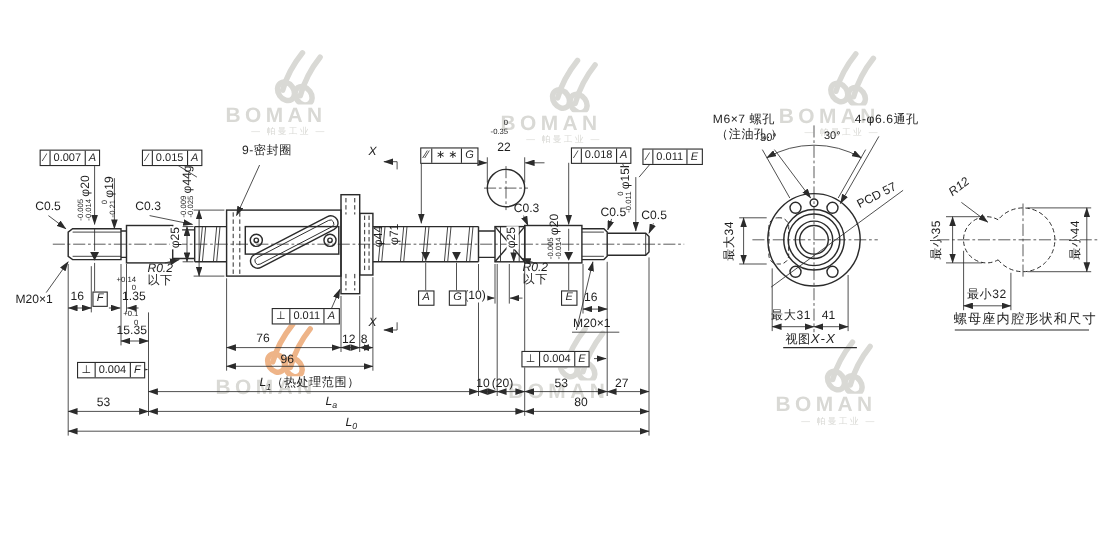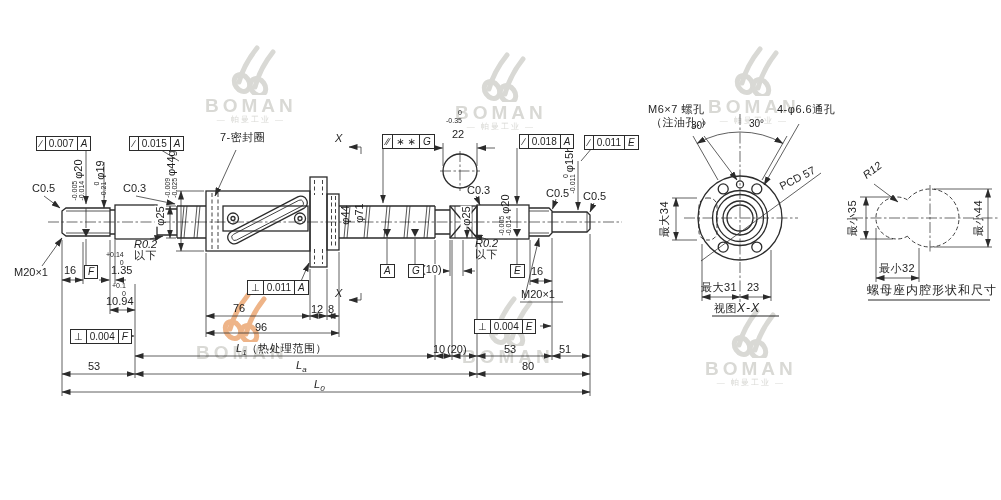--- a/index.html
+++ b/index.html
@@ -28,21 +28,21 @@
   .vg .tol{display:flex;flex-direction:column;align-items:flex-end;font-size:7px;line-height:1.05}
   .rot{position:absolute;z-index:2;font-size:11px;white-space:nowrap}
   .fcf{position:absolute;z-index:3;display:inline-flex;align-items:stretch;height:13px;
        border:1.2px solid #2b2b2b;background:#fff;font-size:10px;line-height:13px}
   .fc{padding:0 3px;border-right:1.2px solid #2b2b2b;display:block}
   .fc:last-child{border-right:none}
   .dat{font-style:italic}
   .db{position:absolute;z-index:3;border:1.2px solid #2b2b2b;background:#fff;font-size:10px;
       font-style:italic;height:12px;line-height:12px;padding:0 3px}
   sub.ls{font-size:8px;font-style:italic}
-  .wm{position:absolute;z-index:0;display:flex;flex-direction:column;align-items:center;gap:1px}
+  .wm{position:absolute;z-index:0;display:flex;flex-direction:column;align-items:flex-end;gap:1px}
   .wm-gray{color:#d9d9d5}
   .wm-orange{color:#eeb488}
   .wm-brand{font-size:19px;font-weight:bold;letter-spacing:4px;line-height:1}
   .wm-co{font-size:8px;letter-spacing:2px;line-height:1}
 </style>
 </head>
 <body>
 
 <div id="canvas">
 
@@ -329,21 +329,21 @@
     <span class="fc dat">E</span>
   </div>
 
   <div class="db" style="left:84px;top:265px">F</div>
   <div class="db" style="left:380px;top:264px">A</div>
   <div class="db" style="left:408px;top:264px">G</div>
   <div class="db" style="left:510px;top:264px">E</div>
 
   <span class="lb" style="left:32px;top:183px">C0.5</span>
   <span class="lb" style="left:123px;top:183px">C0.3</span>
-  <span class="lb cjk" style="left:220px;top:132px">7-密封圈</span>
+  <span class="lb cjk" style="left:220px;top:132px">9-密封圈</span>
   <span class="lb it" style="left:335px;top:133px">X</span>
   <span class="lb it" style="left:335px;top:288px">X</span>
   <div class="tolst" style="left:446px;top:109px">
     <span>0</span>
     <span>-0.35</span>
   </div>
   <span class="lb" style="left:452px;top:129px">22</span>
   <span class="lb" style="left:467px;top:185px">C0.3</span>
   <span class="lb" style="left:546px;top:188px">C0.5</span>
   <span class="lb" style="left:583px;top:191px">C0.5</span>
@@ -357,31 +357,31 @@
   <span class="lb" style="left:531px;top:266px">16</span>
   <div class="tolst" style="left:106px;top:251px">
     <span>+0.14</span>
     <span>0</span>
   </div>
   <span class="lb" style="left:111px;top:265px">1.35</span>
   <div class="tolst" style="left:112px;top:282px">
     <span>+0.1</span>
     <span>0</span>
   </div>
-  <span class="lb" style="left:106px;top:296px">10.94</span>
+  <span class="lb" style="left:106px;top:296px">15.35</span>
   <span class="lb bgw" style="left:421px;top:264px">(10)</span>
   <span class="lb" style="left:233px;top:303px">76</span>
   <span class="lb" style="left:311px;top:304px">12</span>
   <span class="lb" style="left:328px;top:304px">8</span>
   <span class="lb" style="left:255px;top:322px">96</span>
   <span class="lb" style="left:236px;top:343px"><i class="it">L</i><sub class="ls">1</sub><span class="cjk">（热处理范围）</span></span>
   <span class="lb" style="left:433px;top:344px">10</span>
   <span class="lb" style="left:447px;top:344px">(20)</span>
   <span class="lb" style="left:504px;top:344px">53</span>
-  <span class="lb" style="left:559px;top:344px">51</span>
+  <span class="lb" style="left:559px;top:344px">27</span>
   <span class="lb" style="left:88px;top:361px">53</span>
   <span class="lb" style="left:296px;top:360px"><i class="it">L</i><sub class="ls">a</sub></span>
   <span class="lb" style="left:522px;top:361px">80</span>
   <span class="lb" style="left:314px;top:379px"><i class="it">L</i><sub class="ls">0</sub></span>
 
   <div class="vg" style="left:78px;top:180px">
     <span class="tol">
         <span>-0.005</span>
         <span>-0.014</span>
       </span>
@@ -431,21 +431,21 @@
   <span class="lb cjk" style="left:648px;top:104px">M6×7 螺孔</span>
   <span class="lb cjk" style="left:651px;top:117px">（注油孔.）</span>
   <span class="lb cjk" style="left:777px;top:104px">4-φ6.6通孔</span>
   <span class="lb sm" style="left:691px;top:121px">30°</span>
   <span class="lb sm" style="left:749px;top:119px">30°</span>
   <span class="rot" style="left:778px;top:172px;transform:rotate(-27deg)">PCD 57</span>
   <div class="vg" style="left:664px;top:219px">
     <span class="dv cjk">最大34</span>
   </div>
   <span class="lb cjk" style="left:701px;top:282px">最大31</span>
-  <span class="lb" style="left:747px;top:282px">23</span>
+  <span class="lb" style="left:747px;top:282px">41</span>
   <span class="lb cap" style="left:714px;top:302px"><span class="cjk">视图</span><i class="it">X-X</i></span>
 
   <span class="rot it" style="left:862px;top:164px;transform:rotate(-38deg)">R12</span>
   <div class="vg" style="left:852px;top:218px">
     <span class="dv cjk">最小35</span>
   </div>
   <div class="vg" style="left:978px;top:218px">
     <span class="dv cjk">最小44</span>
   </div>
   <span class="lb cjk" style="left:879px;top:263px">最小32</span>

